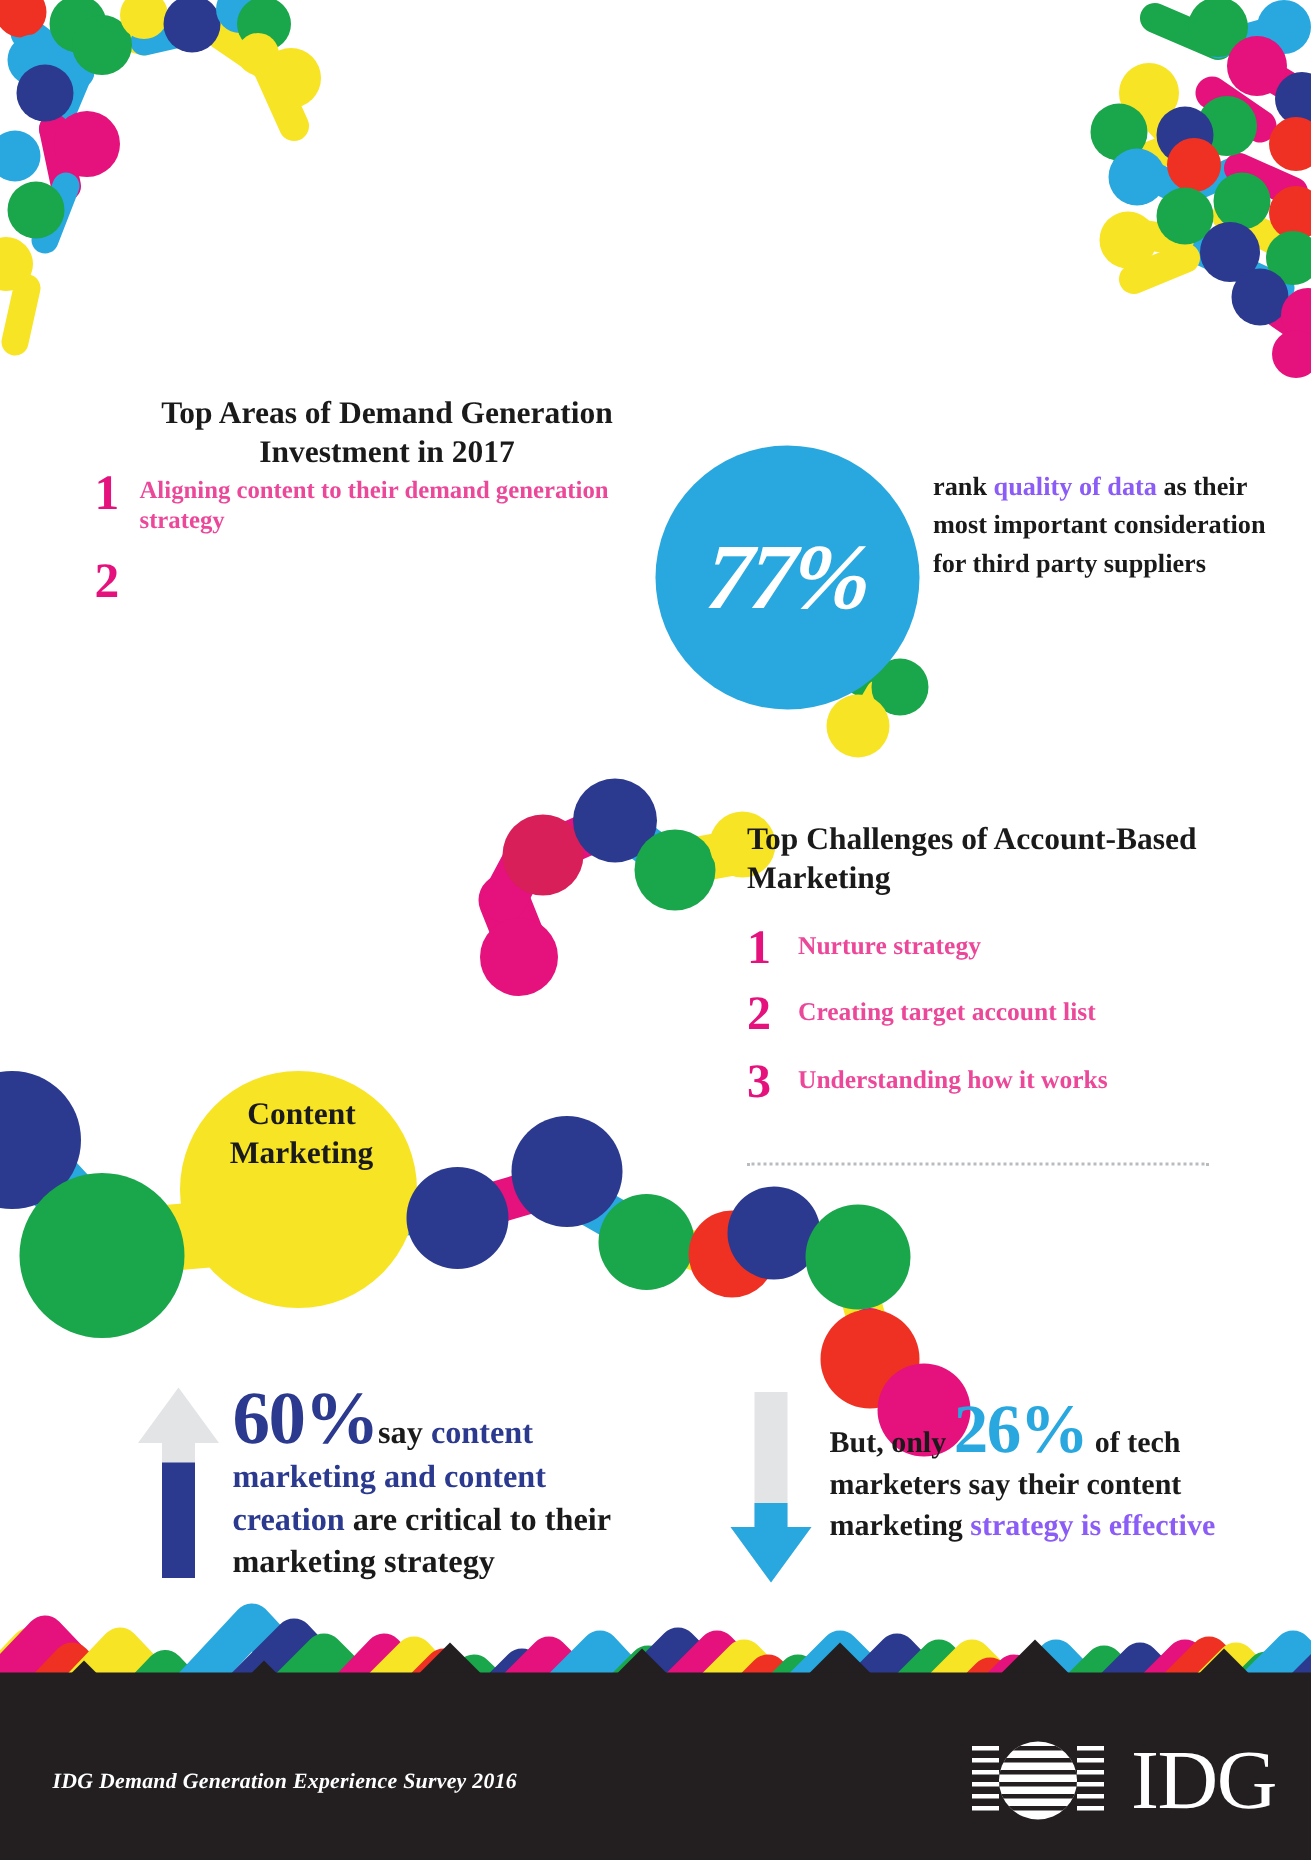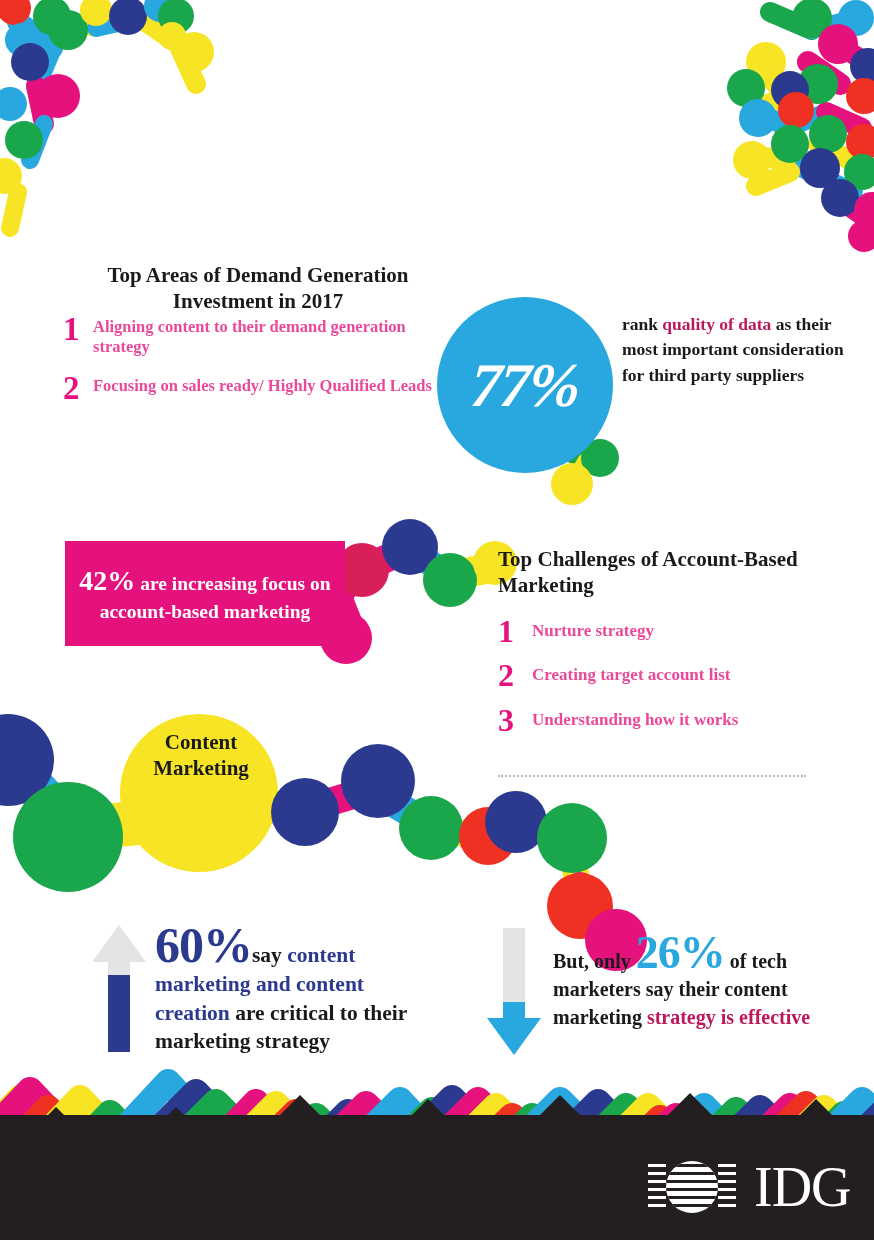--- a/index.html
+++ b/index.html
@@ -93,21 +93,21 @@
     transform:skewX(-4deg);
   }
   #stat-77-text{
     position:absolute;left:622px;top:312px;width:240px;
     font-family:"Liberation Serif", serif;
     font-weight:700;
     font-size:17.5px;
     line-height:1.45;
     color:#1a1a1a;
   }
-  .c-blue{color:#be185d;}
+  .c-blue{color:#8b5cf6;}
   .c-navy{color:#2b3a8f;}
 
   
   #stat-42-box{
     position:absolute;left:65px;top:541px;width:280px;height:105px;
     background:#e5117c;
     display:flex;align-items:center;justify-content:center;
     text-align:center;
   }
   #stat-42-text{
@@ -392,38 +392,31 @@
 
   <div id="block-investment">
     <div class="sect-head">Top Areas of Demand Generation Investment in 2017</div>
     <ul class="numlist">
       <li class="numrow">
         <span class="num">1</span>
         <span class="txt">Aligning content to their demand generation strategy</span>
       </li>
       <li class="numrow">
         <span class="num">2</span>
-        <span class="txt">Focusing on sales ready/ Highly Qualified Leads</span>
       </li>
     </ul>
   </div>
 
   <div id="stat-77-circle">
     <span id="stat-77-value">77%</span>
   </div>
   <div id="stat-77-text">
     <span>rank </span><span class="c-blue">quality of data</span><span> as their most important consideration for third party suppliers</span>
   </div>
 
-  <div id="stat-42-box">
-    <div id="stat-42-text">
-      <span class="big">42%</span>
-      <span>are increasing focus on account-based marketing</span>
-    </div>
-  </div>
 
   <div id="block-challenges">
     <div class="sect-head">Top Challenges of Account-Based Marketing</div>
     <ul class="numlist">
       <li class="numrow">
         <span class="num">1</span>
         <span class="txt">Nurture strategy</span>
       </li>
       <li class="numrow">
         <span class="num">2</span>
@@ -448,20 +441,21 @@
     </div>
   </div>
 
   <div id="stat-26-block">
     <div id="stat-26-text">
       <span>But, only </span><span class="big">26%</span><span> of tech marketers say their content marketing </span><span class="c-blue">strategy is effective</span>
     </div>
   </div>
 
   <div id="footer-bar"></div>
+  <div id="footer-source">IDG Demand Generation Experience Survey 2016</div>
   <div id="idg-logo">
     <svg width="88" height="60" viewBox="0 0 88 60">
       <defs>
         <clipPath id="globeclip">
             <circle cx="44" cy="30" r="26"></circle>
           </clipPath>
       </defs>
       <circle cx="44" cy="30" r="26" fill="#ffffff"></circle>
       <g clip-path="url(#globeclip)">
         <rect x="0" y="7" width="88" height="3" fill="#231f20"></rect>

